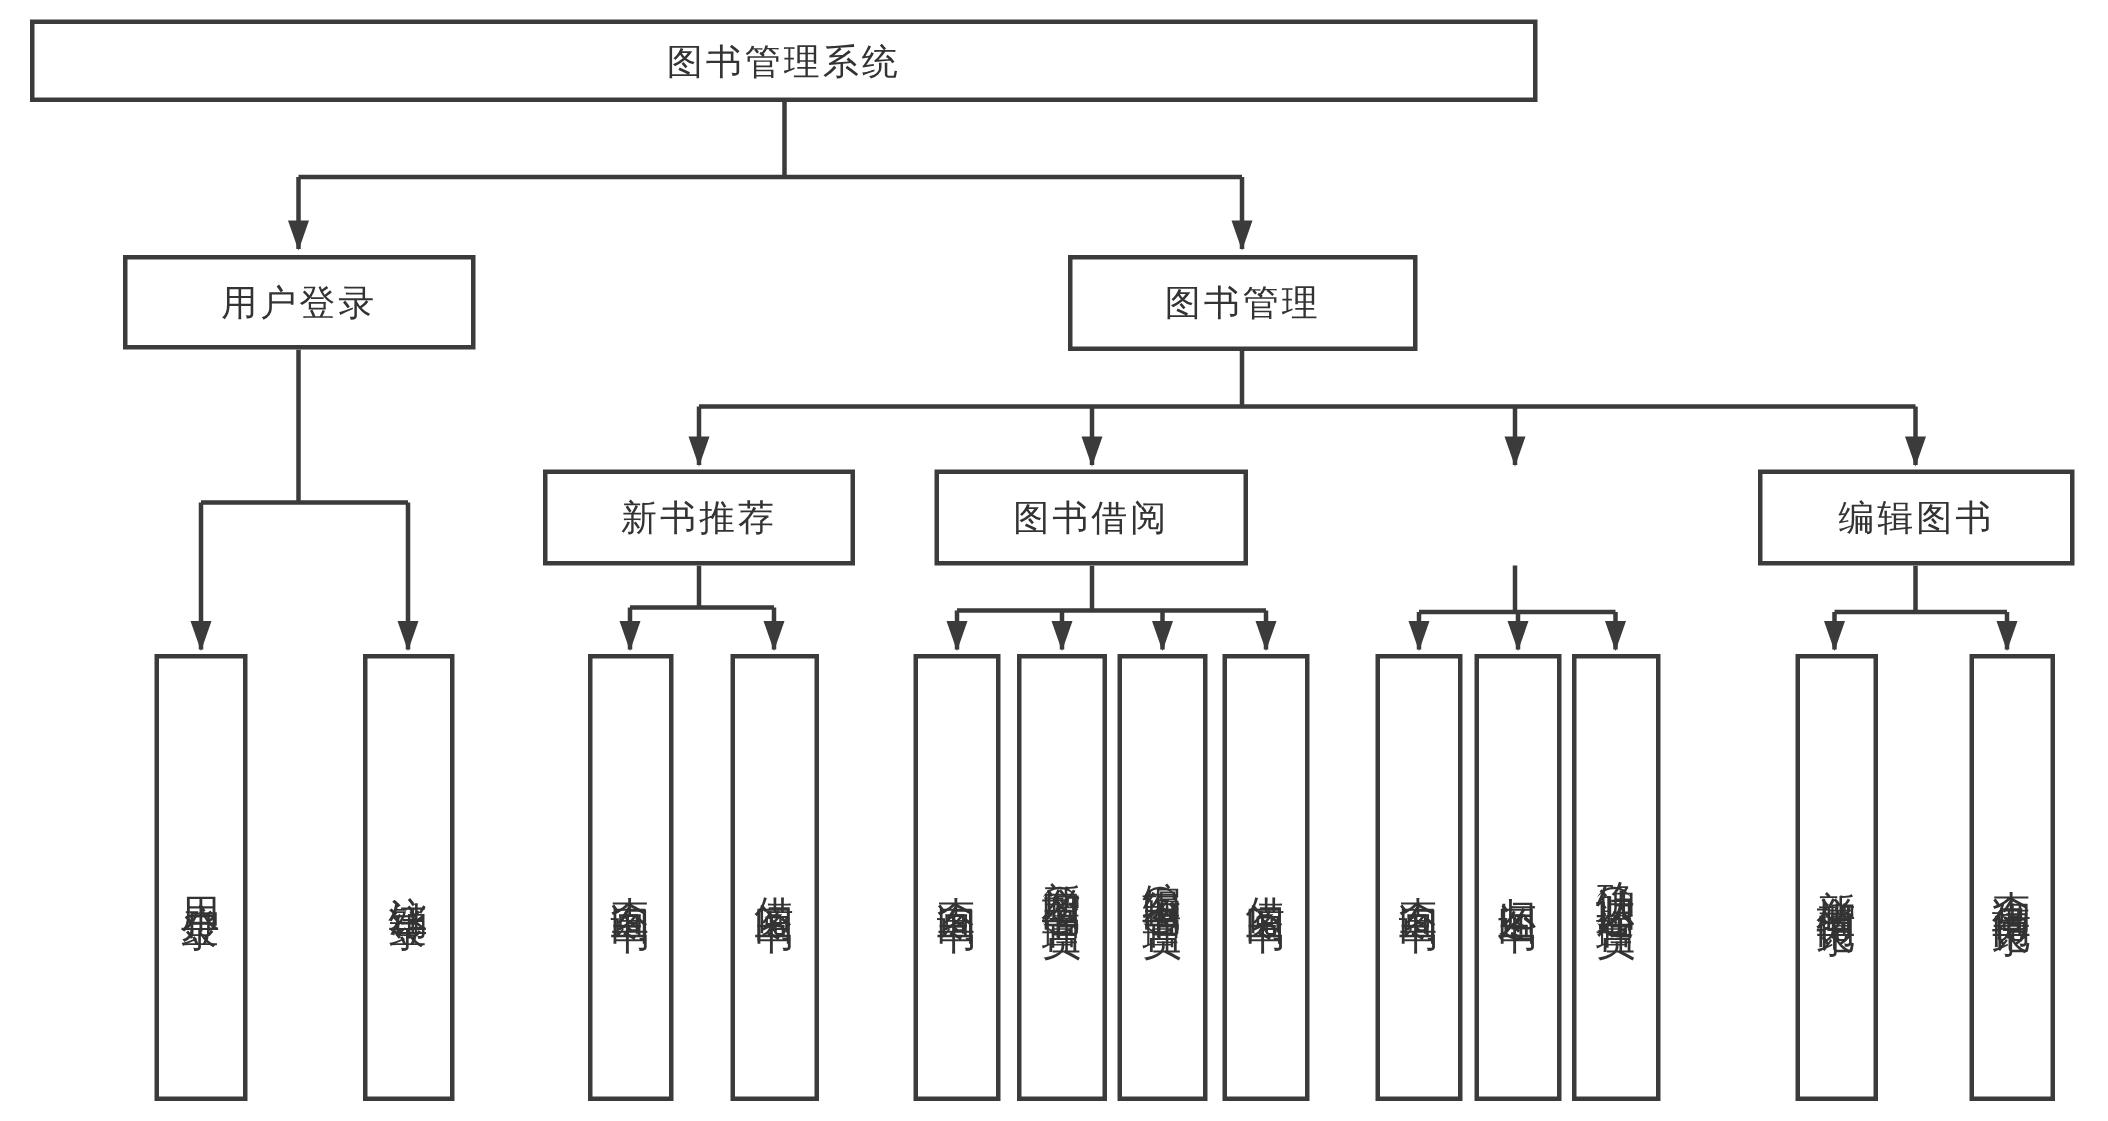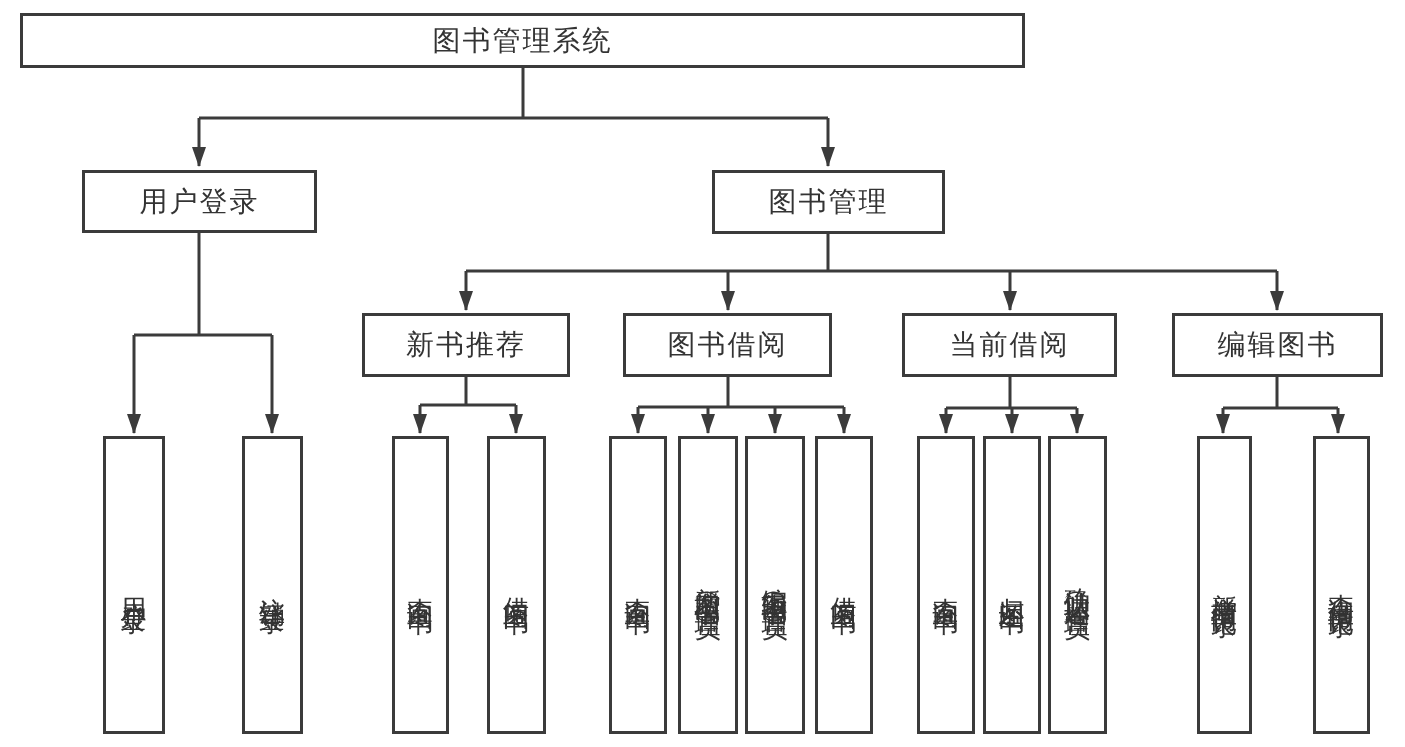--- a/index.html
+++ b/index.html
@@ -35,21 +35,21 @@
     box-sizing: border-box;
     background: var(--box_background, #ffffff);
     border: 3px solid var(--line, #3b3b3b);
     color: var(--text, #333333);
     display: flex;
     align-items: center;
     justify-content: center;
     text-align: center;
   }
   .hbox {
-    font-size: 28px;
+    font-size: 24px;
     letter-spacing: 2px;
     white-space: nowrap;
   }
   .vbox {
     writing-mode: vertical-rl;
     font-size: 26px;
     letter-spacing: 4px;
     line-height: 1;
   }
   #watermark {
@@ -105,21 +105,20 @@
     <path class="connector" marker-end="url(#arrow)" d="M1338 408 V433"></path>
   </svg>
 
   <div class="node hbox" style="left:20px; top:13px; width:1005px; height:55px;">图书管理系统</div>
 
   <div class="node hbox" style="left:82px; top:170px; width:235px; height:63px;">用户登录</div>
   <div class="node hbox" style="left:712px; top:170px; width:233px; height:64px;">图书管理</div>
 
   <div class="node hbox" style="left:362px; top:313px; width:208px; height:64px;">新书推荐</div>
   <div class="node hbox" style="left:623px; top:313px; width:209px; height:64px;">图书借阅</div>
-  <div class="node hbox" style="left:902px; top:313px; width:215px; height:64px;">当前借阅</div>
   <div class="node hbox" style="left:1172px; top:313px; width:211px; height:64px;">编辑图书</div>
 
   <div class="node vbox" style="left:103px; top:436px; width:62px; height:298px;">用户登录</div>
   <div class="node vbox" style="left:242px; top:436px; width:61px; height:298px;">注销登录</div>
 
   <div class="node vbox" style="left:392px; top:436px; width:57px; height:298px;">查询图书</div>
   <div class="node vbox" style="left:487px; top:436px; width:59px; height:298px;">借阅图书</div>
 
   <div class="node vbox" style="left:609px; top:436px; width:58px; height:298px;">查询图书</div>
   <div class="node vbox" style="left:678px; top:436px; width:60px; height:298px;">新增图书（管理员）</div>

